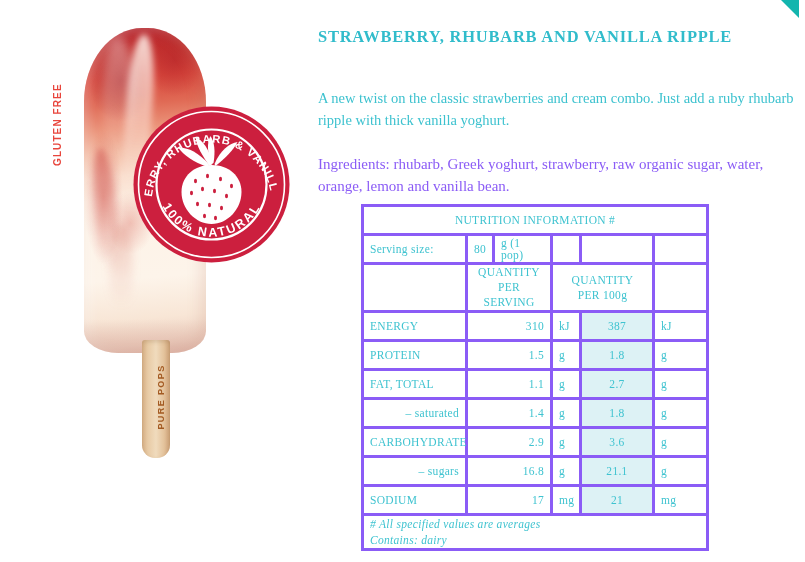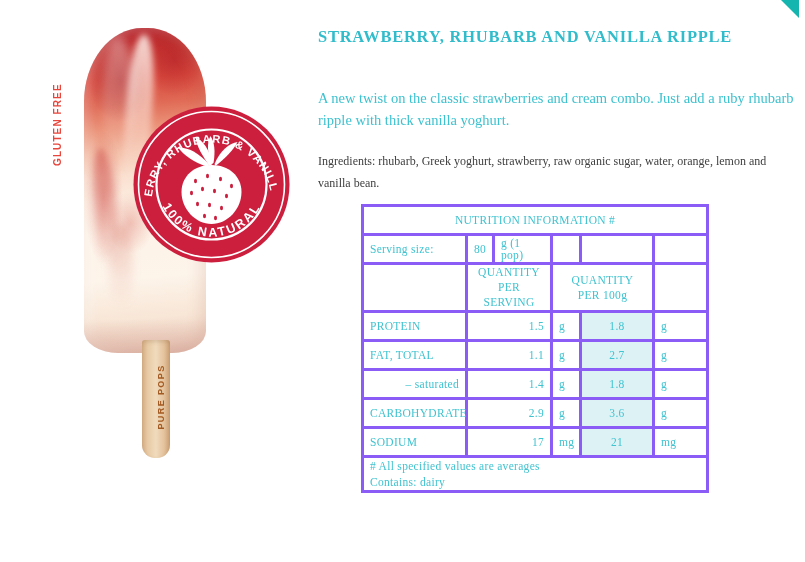--- a/index.html
+++ b/index.html
@@ -191,23 +191,23 @@
     width: 492px;
     font-size: 14.5px;
     line-height: 22px;
     color: #3dc2cf;
   }
   #product-ingredients {
     position: absolute;
     left: 0;
     top: 138px;
     width: 470px;
-    font-size: 12px;
+    font-size: 15px;
     line-height: 22px;
-    color: #404040;
+    color: #8b5cf6;
   }
 
   
   #nutrition-table {
     position: absolute;
     left: 43px;
     top: 204px;
     width: 345px;
     border-collapse: collapse;
     table-layout: fixed;
@@ -244,21 +244,21 @@
   td.nt-serving-unit { text-align: left; padding-left: 7px; }
   td.nt-footnote {
     text-align: left;
     height: 42px;
     font-size: 11px;
     line-height: 16px;
     padding: 5px 8px;
     vertical-align: top;
     letter-spacing: 0.2px;
   }
-  .nt-foot-line { display: block; }
+  .nt-foot-line { display: block; font-style: italic; }
 </style>
 </head>
 <body>
 
 <div id="corner-mark">
   <svg width="26" height="26" viewBox="0 0 26 26">
     <path d="M26 0 L26 26 L6 6 Z" fill="#13b5ae"></path>
   </svg>
 </div>
 
@@ -366,20 +366,27 @@
           <span>QUANTITY</span><br>
           <span>PER SERVING</span>
         </td>
         <td class="nt-qty-head" colspan="2">
           <span>QUANTITY</span><br>
           <span>PER 100g</span>
         </td>
         <td></td>
       </tr>
 
+      <tr>
+        <td class="nt-label">ENERGY</td>
+        <td class="nt-num" colspan="2">310</td>
+        <td class="nt-unit">kJ</td>
+        <td class="nt-num-100">387</td>
+        <td class="nt-unit-100">kJ</td>
+      </tr>
 
       <tr>
         <td class="nt-label">PROTEIN</td>
         <td class="nt-num" colspan="2">1.5</td>
         <td class="nt-unit">g</td>
         <td class="nt-num-100">1.8</td>
         <td class="nt-unit-100">g</td>
       </tr>
 
       <tr>
@@ -399,20 +406,27 @@
       </tr>
 
       <tr>
         <td class="nt-label">CARBOHYDRATE</td>
         <td class="nt-num" colspan="2">2.9</td>
         <td class="nt-unit">g</td>
         <td class="nt-num-100">3.6</td>
         <td class="nt-unit-100">g</td>
       </tr>
 
+      <tr>
+        <td class="nt-label-indent">– sugars</td>
+        <td class="nt-num" colspan="2">16.8</td>
+        <td class="nt-unit">g</td>
+        <td class="nt-num-100">21.1</td>
+        <td class="nt-unit-100">g</td>
+      </tr>
 
       <tr>
         <td class="nt-label">SODIUM</td>
         <td class="nt-num" colspan="2">17</td>
         <td class="nt-unit">mg</td>
         <td class="nt-num-100">21</td>
         <td class="nt-unit-100">mg</td>
       </tr>
 
       <tr>

